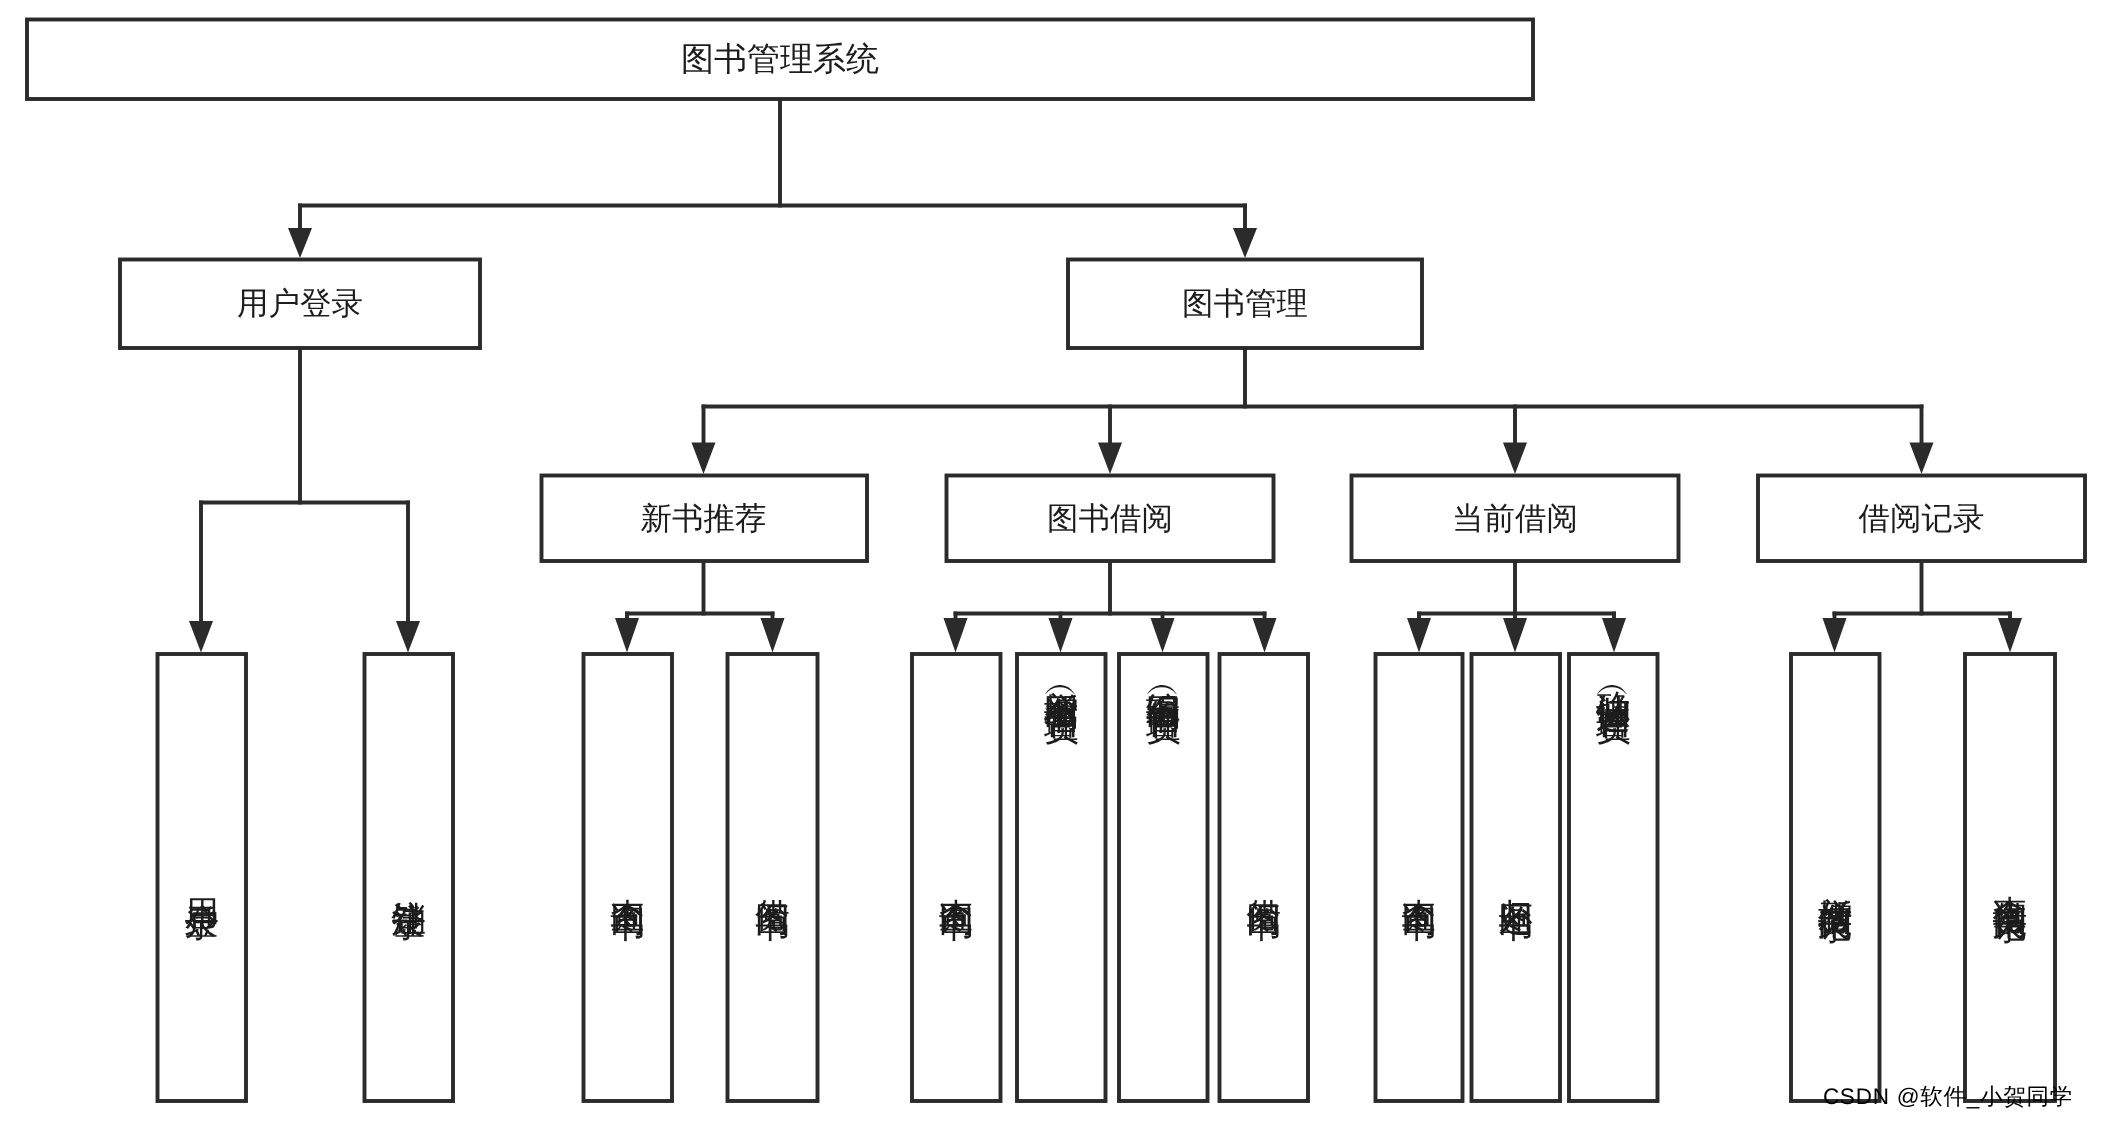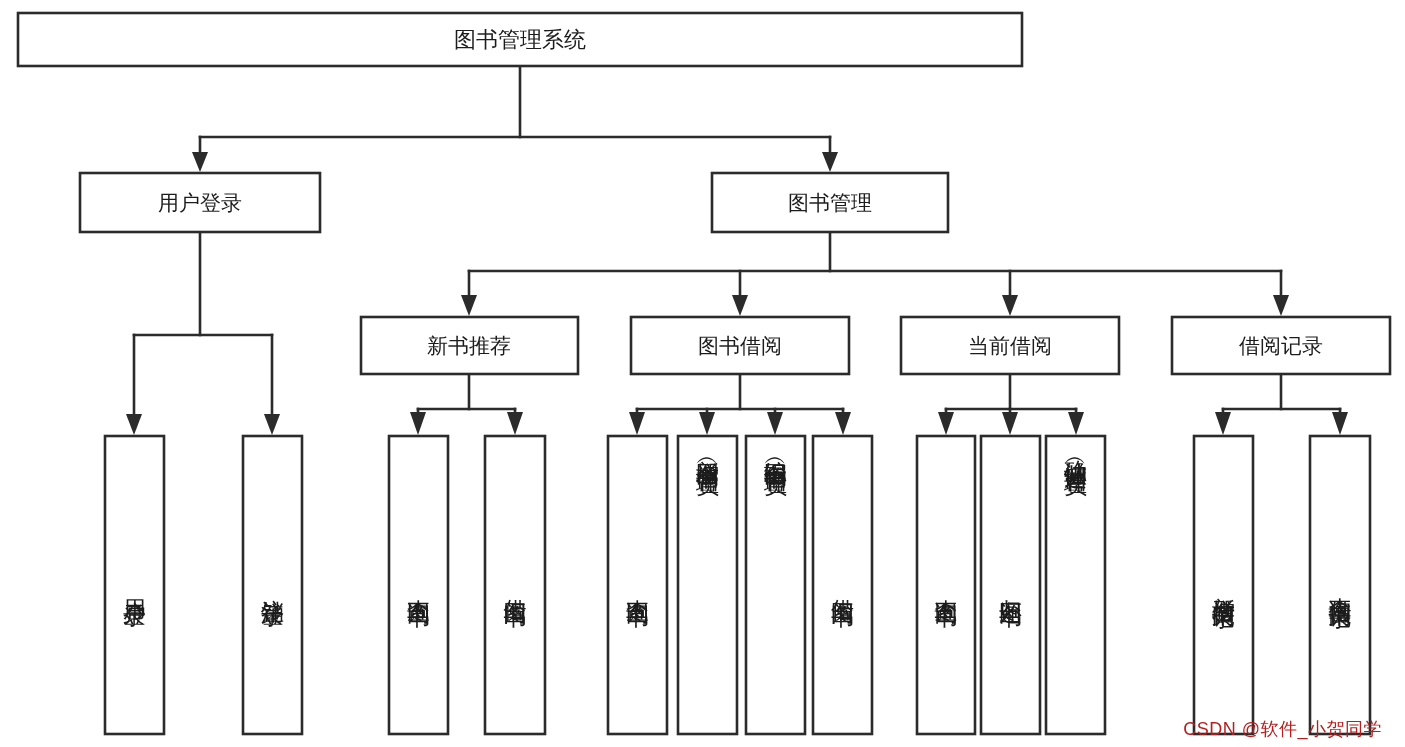--- a/index.html
+++ b/index.html
@@ -72,22 +72,22 @@
     letter-spacing: 2px;
     color: #1c1c1c;
     white-space: nowrap;
     text-align: center;
   }
   .watermark {
     position: absolute;
     right: 8px;
     bottom: 6px;
     font-family: "Liberation Sans", "DejaVu Sans", sans-serif;
-    font-size: 18px;
-    color: #b91c1c;
+    font-size: 15px;
+    color: #000000;
     letter-spacing: 0.5px;
     white-space: nowrap;
   }
 </style>
 </head>
 <body>
 
 <div id="diagram-root">
 
   <svg class="flow" viewBox="0 0 1405 747">

